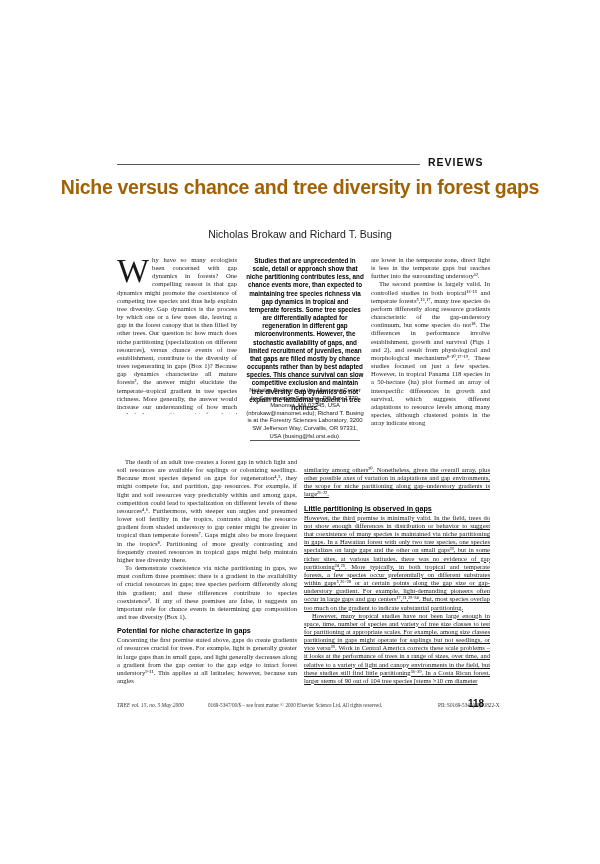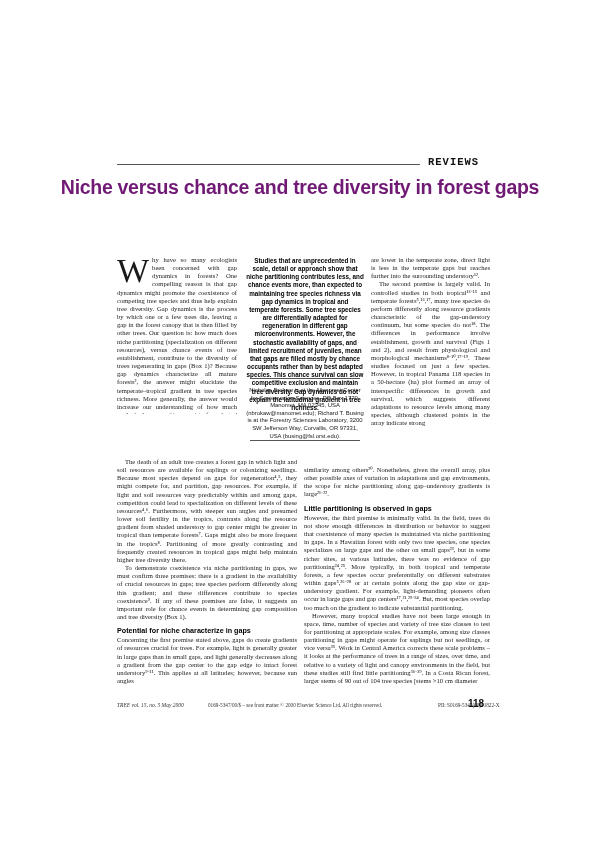--- a/index.html
+++ b/index.html
@@ -1,22 +1,22 @@
 <!DOCTYPE html>
 <html><head>
 <meta charset="utf-8">
 <style>
   html, body { margin:0; padding:0; background:#ffffff; }
   body { width:600px; height:864px; position:relative; overflow:hidden; font-family:"Liberation Serif", serif; color:#111; }
   .page { position:absolute; left:0; top:0; width:600px; height:864px; }
 
   .hdr-rule { position:absolute; left:117px; top:164px; width:303px; height:1px; background:#555; }
-  .hdr-label { position:absolute; left:428px; top:156px; font-family:Liberation Mono, monospace; font-weight:bold; font-size:10.5px; letter-spacing:1px; color:#111; }
+  .hdr-label { position:absolute; left:428px; top:156px; font-family:Liberation Sans, sans-serif; font-weight:bold; font-size:10.5px; letter-spacing:1px; color:#111; }
 
-  .title { position:absolute; left:0; width:600px; top:176px; text-align:center; font-family:"Liberation Sans", sans-serif; font-weight:bold; font-size:19.5px; line-height:23px; letter-spacing:-0.3px; color:#701a75; }
+  .title { position:absolute; left:0; width:600px; top:176px; text-align:center; font-family:"Liberation Sans", sans-serif; font-weight:bold; font-size:19.5px; line-height:23px; letter-spacing:-0.3px; color:#a16207; }
   .authors { position:absolute; left:0; width:600px; top:228px; text-align:center; font-family:"Liberation Sans", sans-serif; font-size:10.5px; color:#222; }
 
   .col { position:absolute; font-size:6.6px; line-height:8.15px; text-align:justify; color:#1a1a1a; }
   .col p { margin:0; text-indent:8px; }
   .col p.noind { text-indent:0; }
   .c1 { left:117px; top:256px; width:120px; }
   .c3 { left:371px; top:256px; width:119px; }
 
   .dropcap { float:left; font-size:34px; line-height:28px; margin:1px 3px 0 0; font-family:"Liberation Serif", serif; }
 
@@ -33,20 +33,21 @@
 </style>
 </head>
 <body>
 
 <div class="page">
 
   <div class="hdr-rule"></div>
   <div class="hdr-label">REVIEWS</div>
 
   <div class="title">Niche versus chance and tree diversity in forest gaps</div>
+  <div class="authors">Nicholas Brokaw and Richard T. Busing</div>
 
   <div class="col c1" style="height:158px; overflow:hidden;">
     <p class="noind"><span class="dropcap">W</span><span>hy have so many ecologists been concerned with gap dynamics in forests? One compelling reason is that gap dynamics might promote the coexistence of competing tree species and thus help explain tree diversity. Gap dynamics is the process by which one or a few trees die, leaving a gap in the forest canopy that is then filled by other trees. Our question is: how much does niche partitioning (specialization on different resources), versus chance events of tree establishment, contribute to the diversity of trees regenerating in gaps (Box 1)? Because gap dynamics characterize all mature forests², the answer might elucidate the temperate–tropical gradient in tree species richness. More generally, the answer would increase our understanding of how much ecological communities consist of coadapted species occupying different niches or of chance collections of species behaving individualistically³.</span></p>
   </div>
 
   <div class="abstract">Studies that are unprecedented in scale, detail or approach show that niche partitioning contributes less, and chance events more, than expected to maintaining tree species richness via gap dynamics in tropical and temperate forests. Some tree species are differentially adapted for regeneration in different gap microenvironments. However, the stochastic availability of gaps, and limited recruitment of juveniles, mean that gaps are filled mostly by chance occupants rather than by best adapted species. This chance survival can slow competitive exclusion and maintain tree diversity. Gap dynamics do not explain the latitudinal gradient in tree richness.</div>
   <div class="mid-rule" style="top:378px;"></div>
   <div class="affil">Nicholas Brokaw is at the Manomet Center for Conservation Sciences, PO Box 1770, Manomet, MA 02345, USA (nbrokaw@manomet.edu); Richard T. Busing is at the Forestry Sciences Laboratory, 3200 SW Jefferson Way, Corvallis, OR 97331, USA (busing@fsl.orst.edu).</div>
   <div class="mid-rule" style="top:440px;"></div>
 
@@ -58,21 +59,21 @@
     <p>To demonstrate coexistence via niche partitioning in gaps, we must confirm three premises: there is a gradient in the availability of crucial resources in gaps; tree species perform differently along this gradient; and these differences contribute to species coexistence⁹. If any of these premises are false, it suggests an important role for chance events in determining gap composition and tree diversity (Box 1).</p>
     <div class="sub">Potential for niche characterize in gaps</div>
     <p class="noind">Concerning the first premise stated above, gaps do create gradients of resources crucial for trees. For example, light is generally greater in large gaps than in small gaps, and light generally decreases along a gradient from the gap center to the gap edge to intact forest understory⁹⁻¹¹. This applies at all latitudes; however, because sun angles</p>
   </div>
 
   <div class="col c3" style="height:210px; overflow:hidden;">
     <p class="noind">are lower in the temperate zone, direct light is less in the temperate gaps but reaches further into the surrounding understory¹².</p>
     <p>The second premise is largely valid. In controlled studies in both tropical¹³⁻¹⁵ and temperate forests⁵,¹⁶,¹⁷, many tree species do perform differently along resource gradients characteristic of the gap-understory continuum, but some species do not¹⁸. The differences in performance involve establishment, growth and survival (Figs 1 and 2), and result from physiological and morphological mechanisms⁸⁻¹⁰,¹⁷⁻¹⁹. These studies focused on just a few species. However, in tropical Panama 118 species in a 50-hectare (ha) plot formed an array of interspecific differences in growth and survival, which suggests different adaptations to resource levels among many species, although clustered points in the array indicate strong</p>
   </div>
 
-  <div class="col" style="left:304px; top:466px; width:186px; height:228px; overflow:hidden;">
+  <div class="col" style="left:304px; top:466px; width:186px; height:228px; overflow:hidden;text-decoration:underline;">
     <p class="noind">similarity among others²⁰. Nonetheless, given the overall array, plus other possible axes of variation in adaptations and gap environments, the scope for niche partitioning along gap–understory gradients is large²¹⁻²².</p>
     <div class="sub">Little partitioning is observed in gaps</div>
     <p class="noind">However, the third premise is minimally valid. In the field, trees do not show enough differences in distribution or behavior to suggest that coexistence of many species is maintained via niche partitioning in gaps. In a Hawaiian forest with only two tree species, one species specializes on large gaps and the other on small gaps²³, but in some richer sites, at various latitudes, there was no evidence of gap partitioning²⁴,²⁵. More typically, in both tropical and temperate forests, a few species occur preferentially on different substrates within gaps⁵,²⁶⁻²⁸ or at certain points along the gap size or gap-understory gradient. For example, light-demanding pioneers often occur in large gaps and gap centers¹⁷,²¹,²⁹⁻³⁴. But, most species overlap too much on the gradient to indicate substantial partitioning.</p>
     <p>However, many tropical studies have not been large enough in space, time, number of species and variety of tree size classes to test for partitioning at appropriate scales. For example, among size classes partitioning in gaps might operate for saplings but not seedlings, or vice versa³⁵. Work in Central America corrects these scale problems – it looks at the performance of trees in a range of sizes, over time, and relative to a variety of light and canopy environments in the field, but these studies still find little partitioning³⁶⁻³⁹. In a Costa Rican forest, larger stems of 90 out of 104 tree species [stems &gt;10 cm diameter</p>
   </div>
 
   <div class="foot-left">TREE vol. 15, no. 5 May 2000</div>
   <div class="foot-mid">0169-5347/00/$ – see front matter © 2000 Elsevier Science Ltd. All rights reserved.</div>
   <div class="foot-right">PII: S0169-5347(00)01822-X</div>
   <div class="page-num">118</div>

